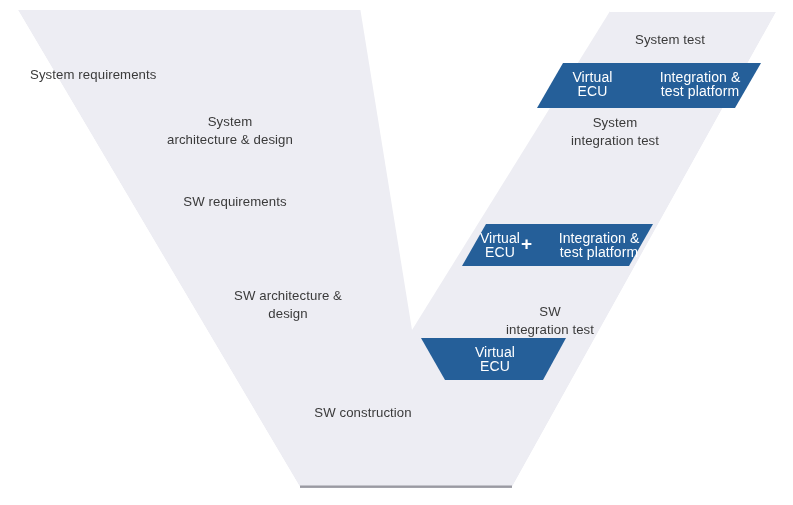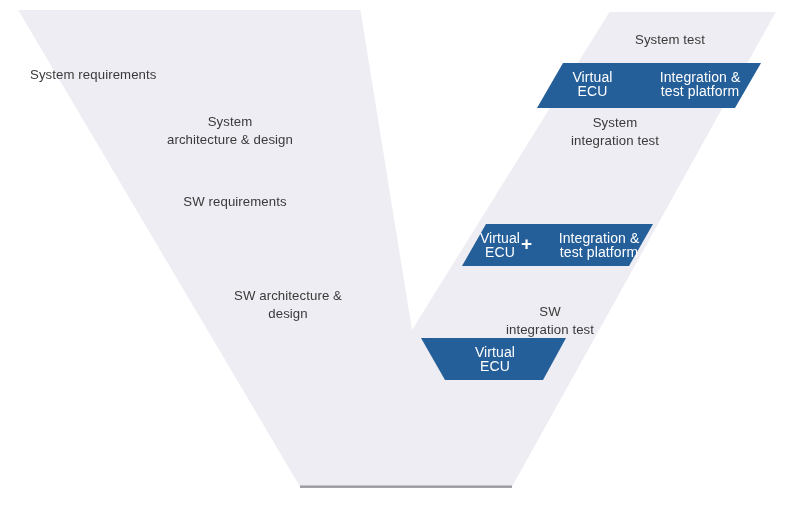--- a/index.html
+++ b/index.html
@@ -83,20 +83,21 @@
   <div class="lbl lbl-left" style="left:30px; top:31px; width:230px; text-align:left;margin-top:35px;">System requirements</div>
 
   <div class="lbl" style="left:85px; top:113px; width:290px;">System
 architecture &amp; design</div>
 
   <div class="lbl" style="left:163px; top:287px; width:250px;">SW architecture &amp;
 design</div>
 
   <div class="lbl" style="left:90px; top:193px; width:290px;">SW requirements</div>
 
+  <div class="lbl" style="left:238px; top:404px; width:250px;">SW construction</div>
 
   <div class="lbl" style="left:560px; top:31px; width:220px;">System test</div>
 
   <div class="lbl" style="left:500px; top:114px; width:230px;">System
 integration test</div>
 
 
   <div class="lbl" style="left:440px; top:287px; width:220px;margin-top:16px;">SW
 integration test</div>
 

